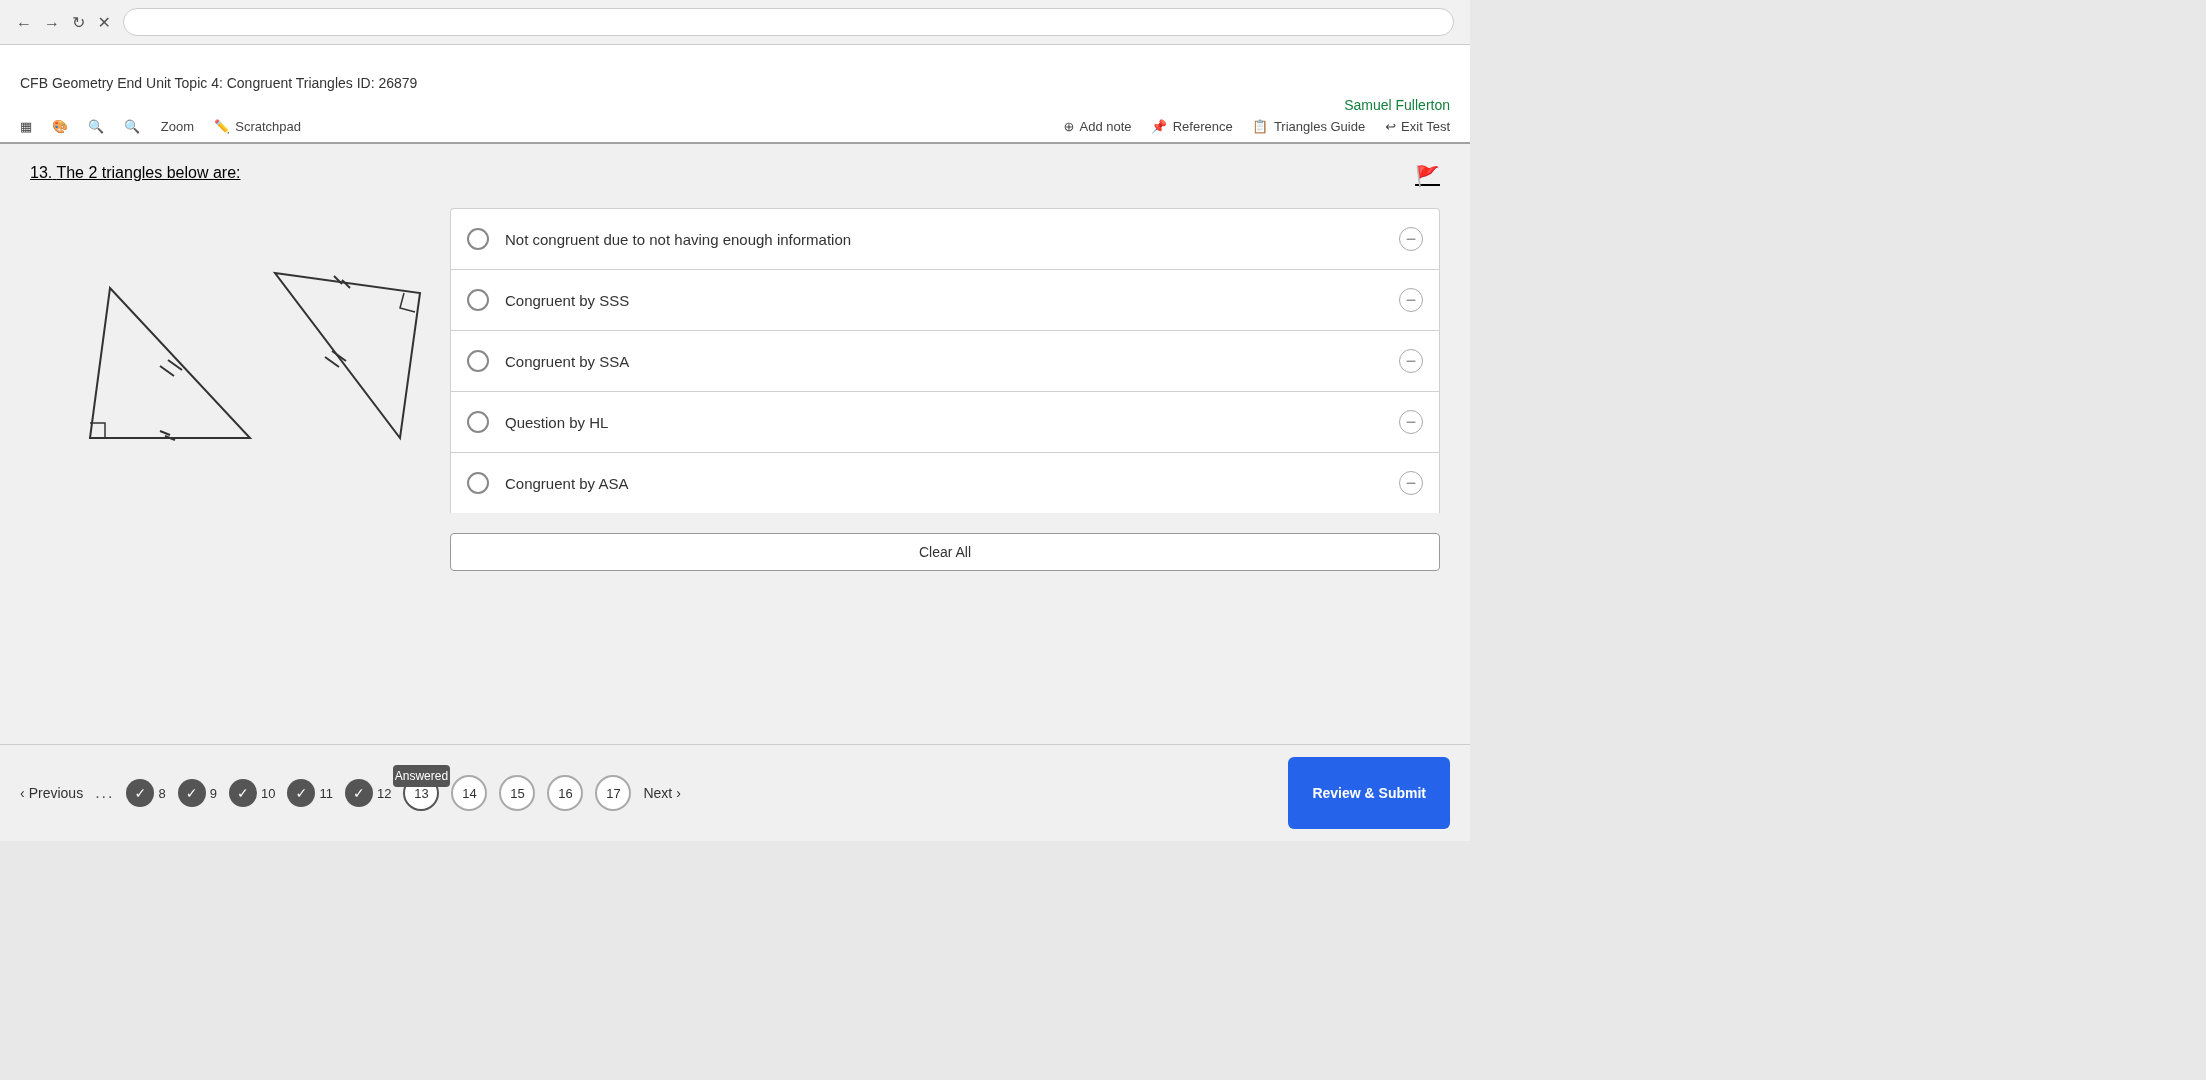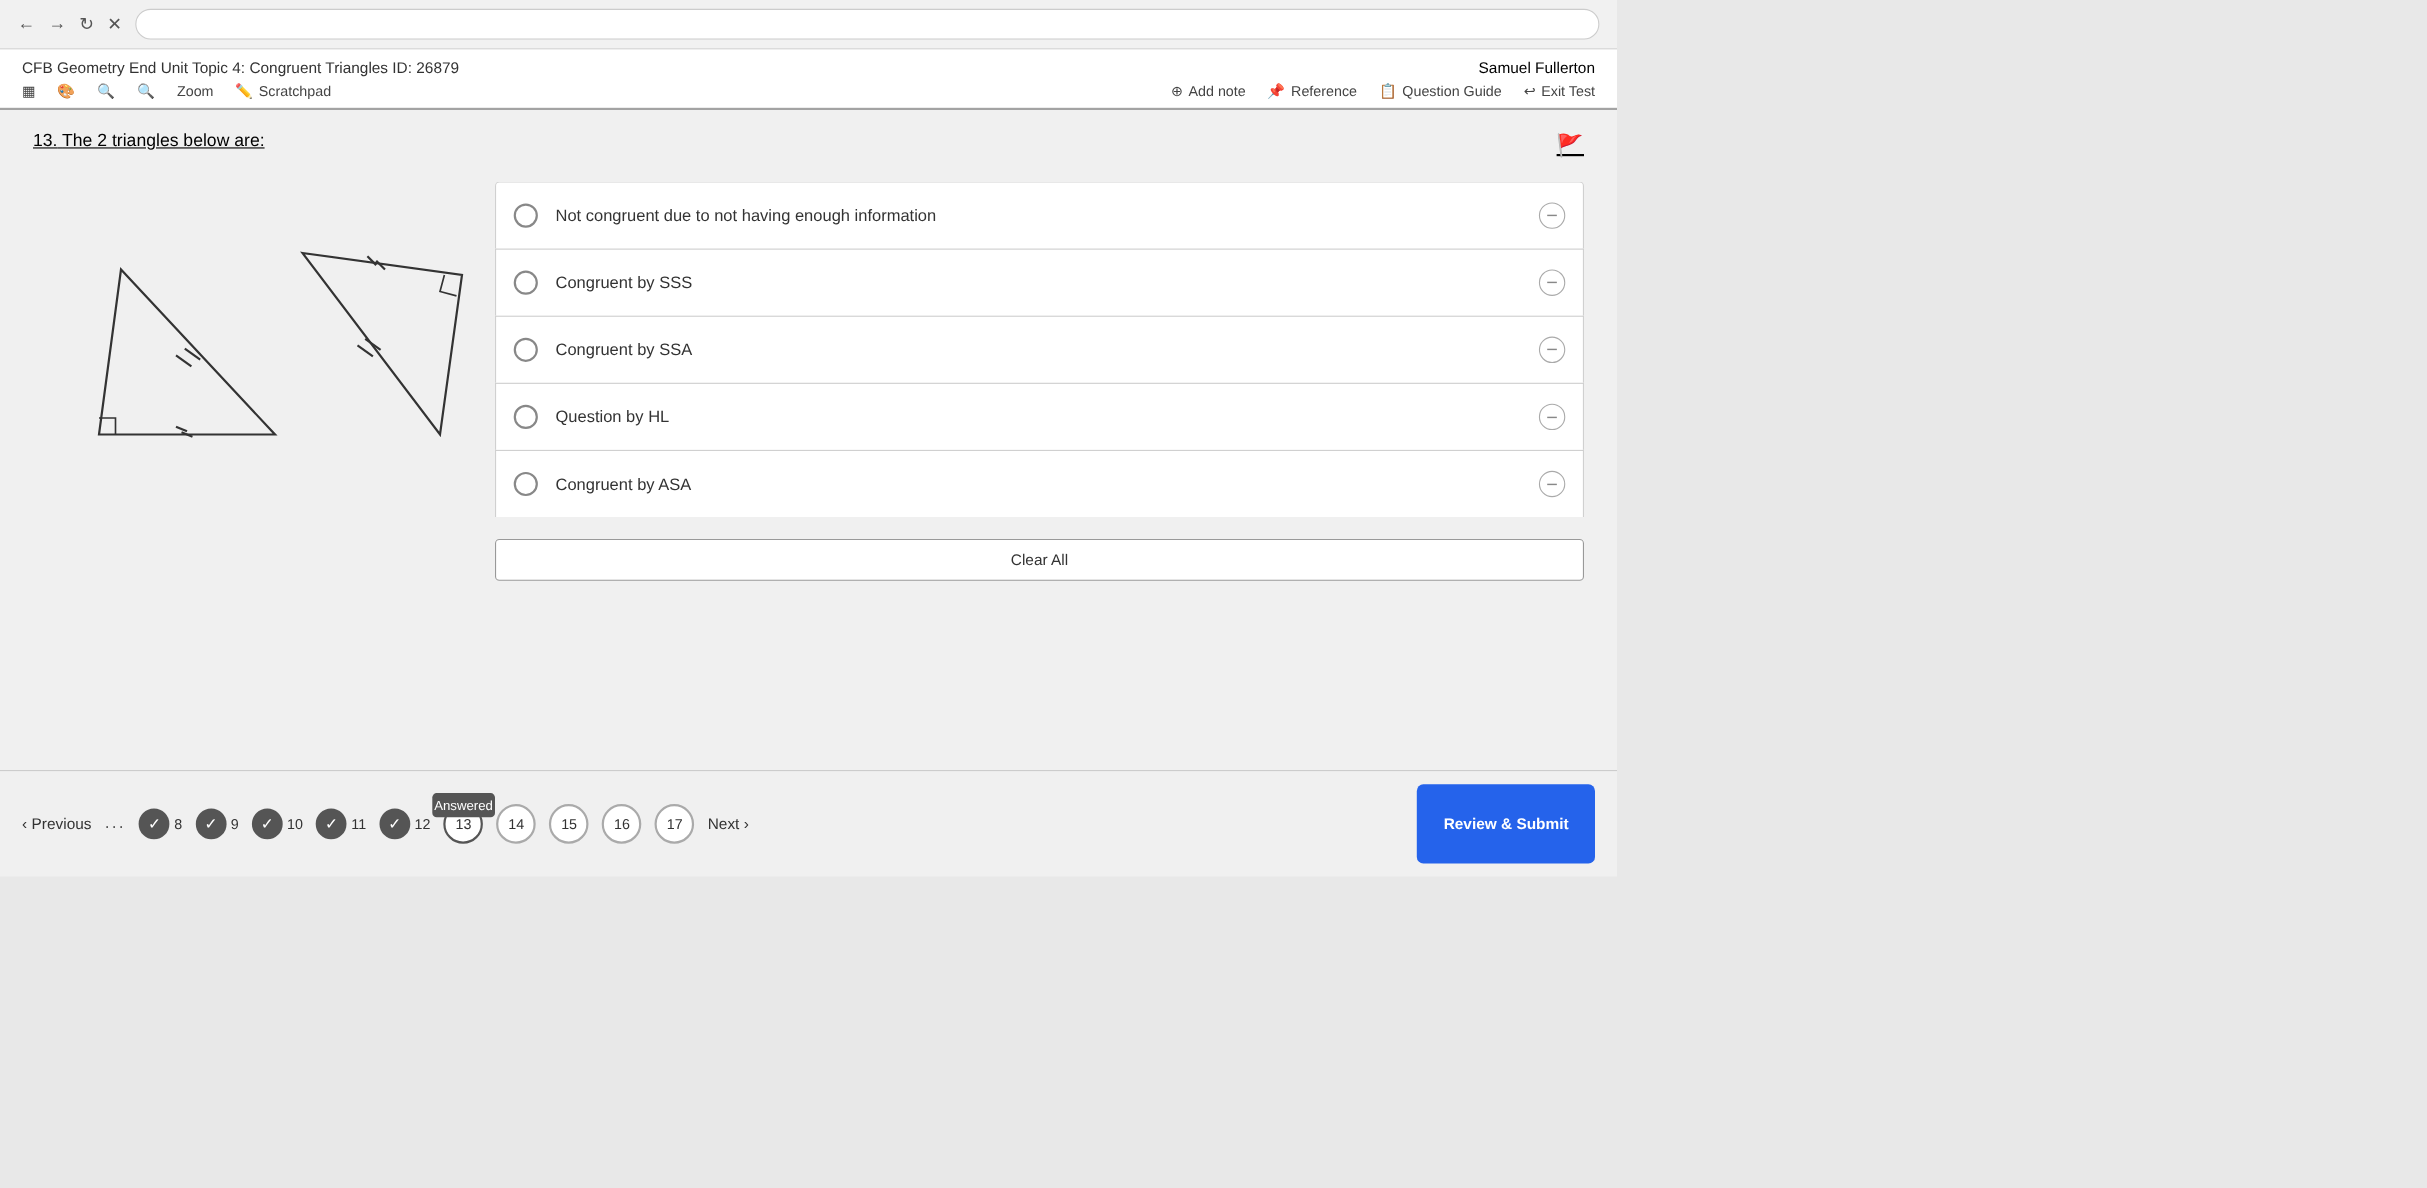--- a/index.html
+++ b/index.html
@@ -44,21 +44,22 @@
       justify-content: space-between;
       align-items: center;
       margin-bottom: 6px;
     }
     .app-title {
       font-size: 14px;
       color: #333;
     }
     .user-name {
       font-size: 14px;
-      color: #000000;
+      color: #15803d;
+      margin-top: 44px;
     }
     .toolbar {
       display: flex;
       align-items: center;
       gap: 20px;
     }
     .toolbar-right {
       margin-left: auto;
       display: flex;
       align-items: center;
@@ -298,21 +299,21 @@
       <button class="toolbar-btn">
         <span>⊕</span>
         <span>Add note</span>
       </button>
       <button class="toolbar-btn">
         <span>📌</span>
         <span>Reference</span>
       </button>
       <button class="toolbar-btn">
         <span>📋</span>
-        <span>Question Guide</span>
+        <span>Triangles Guide</span>
       </button>
       <button class="toolbar-btn">
         <span>↩</span>
         <span>Exit Test</span>
       </button>
     </div>
   </div>
 </div>
 
 <div class="main-content">

